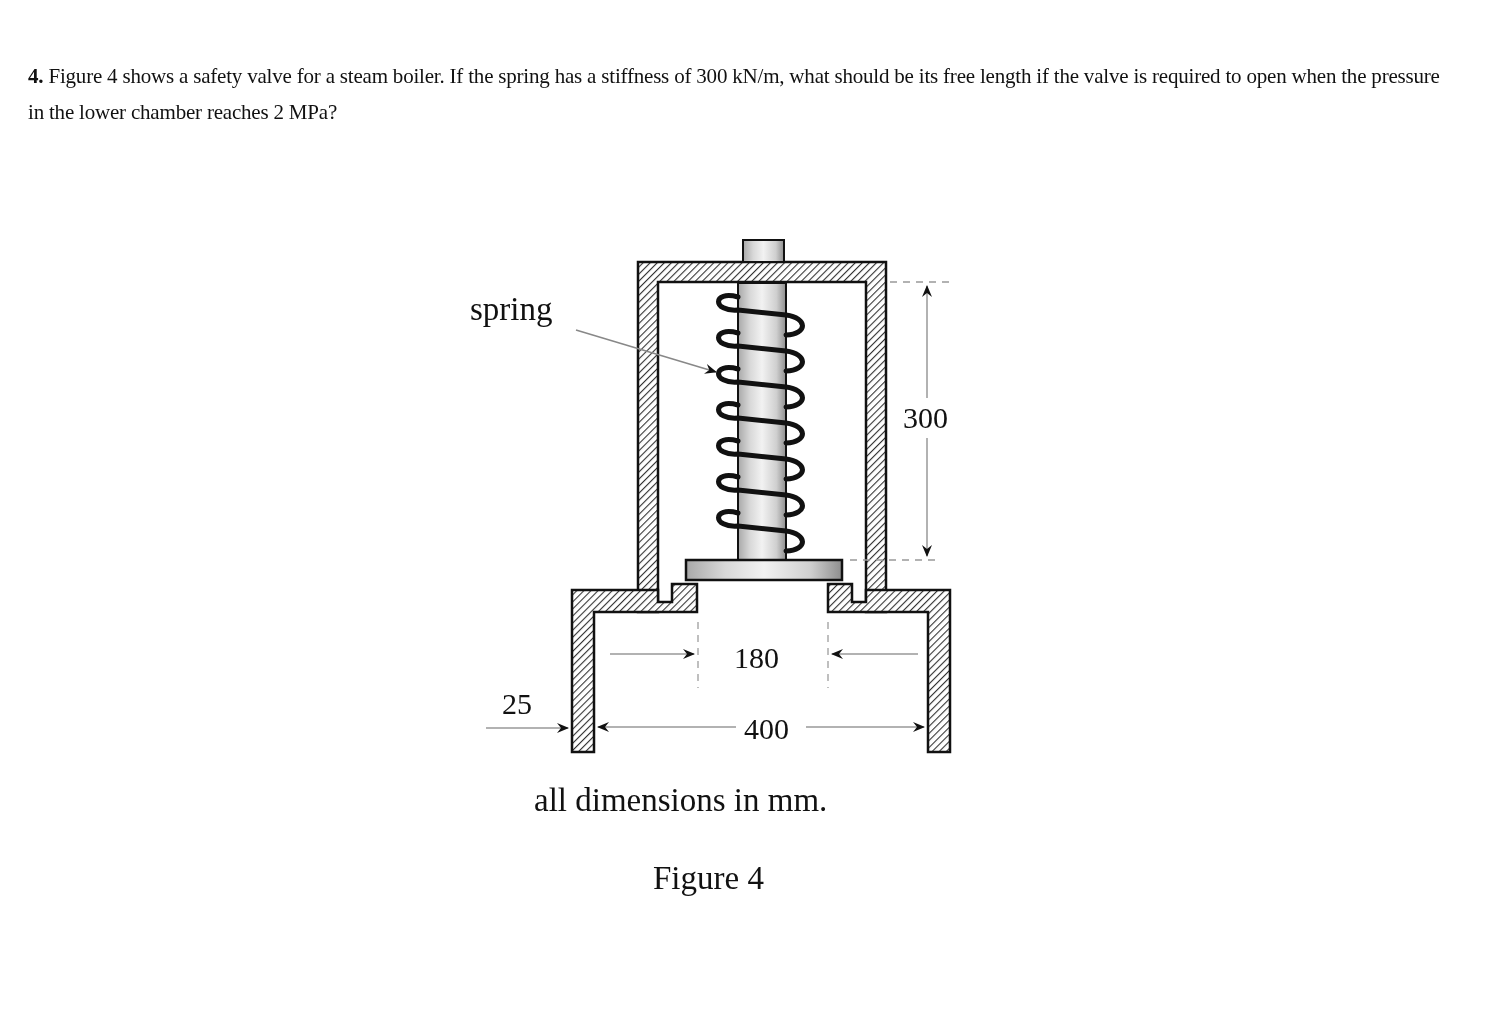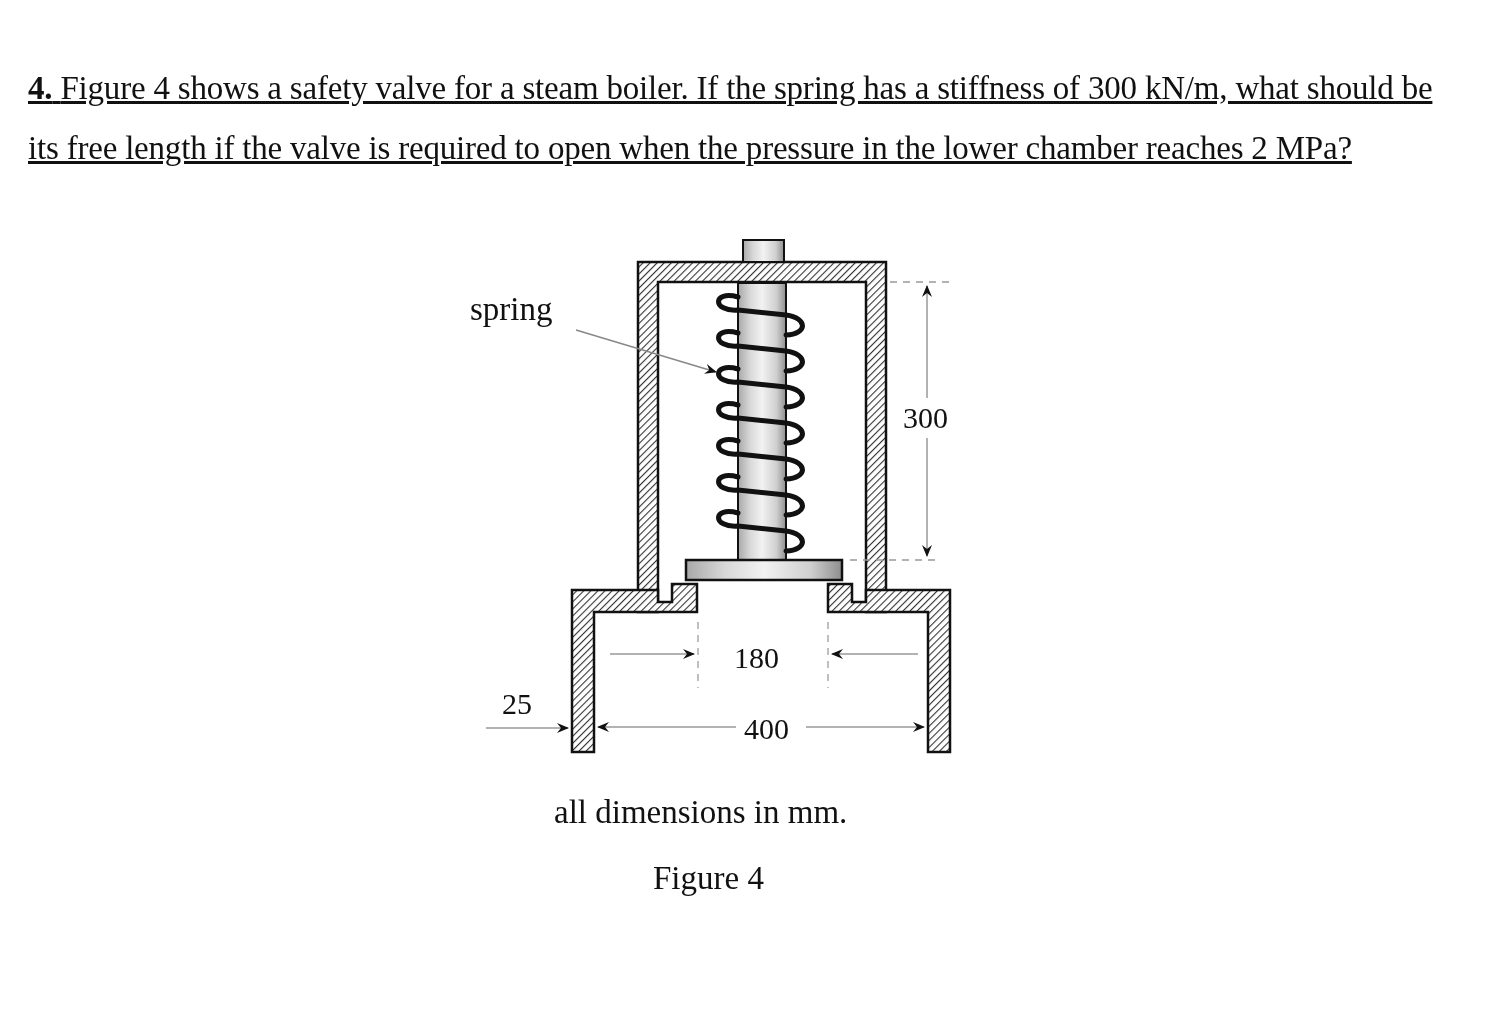--- a/index.html
+++ b/index.html
@@ -1,23 +1,23 @@
 <!DOCTYPE html>
 <html><head>
 <meta charset="utf-8">
 <style>
   html, body { margin: 0; padding: 0; background: #ffffff; }
   body { width: 1486px; height: 1032px; position: relative; overflow: hidden;
          font-family: "Liberation Serif", "DejaVu Serif", serif; color: #111; }
   .problem { position: absolute; left: 28px; top: 58px; width: 1420px;
-             font-size: 33px; line-height: 60px; letter-spacing: -0.2px; text-decoration: underline; }
+             font-size: 21px; line-height: 36px; letter-spacing: -0.2px; }
   .problem .num { font-weight: bold; }
   .figure { position: absolute; left: 0; top: 0; width: 1486px; height: 1032px; }
   .lbl { font-family: "Liberation Serif", "DejaVu Serif", serif; fill: #111; }
-  .dims-note { position: absolute; left: 554px; top: 782px; font-size: 33px; margin-top: 12px; }
+  .dims-note { position: absolute; left: 534px; top: 782px; font-size: 33px; }
   .fig-title { position: absolute; left: 653px; top: 860px; font-size: 33px; }
 </style>
 </head>
 <body>
 
 <div class="problem">
   <span class="num">4.</span>
   <span>Figure 4 shows a safety valve for a steam boiler. If the spring has a stiffness of 300 kN/m, what should be its free length if the valve is required to open when the pressure in the lower chamber reaches 2 MPa?</span>
 </div>
 

